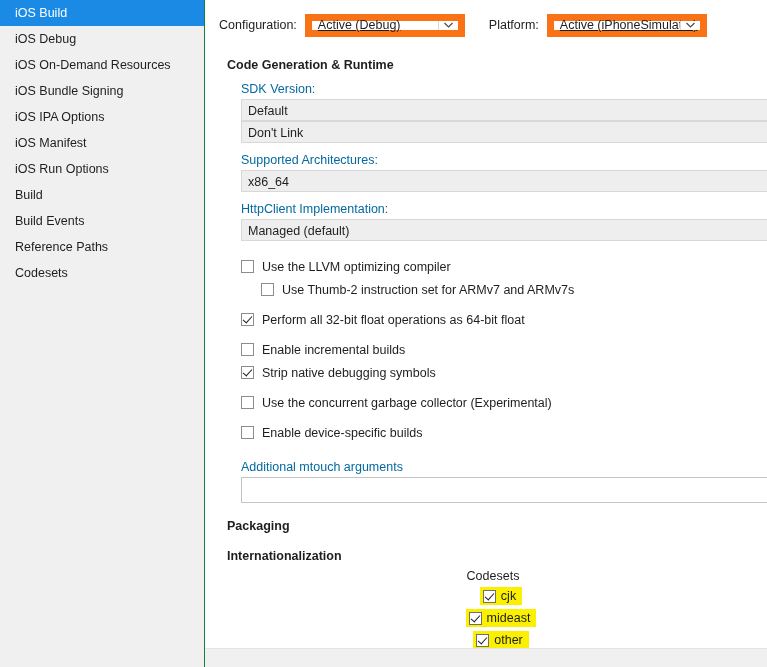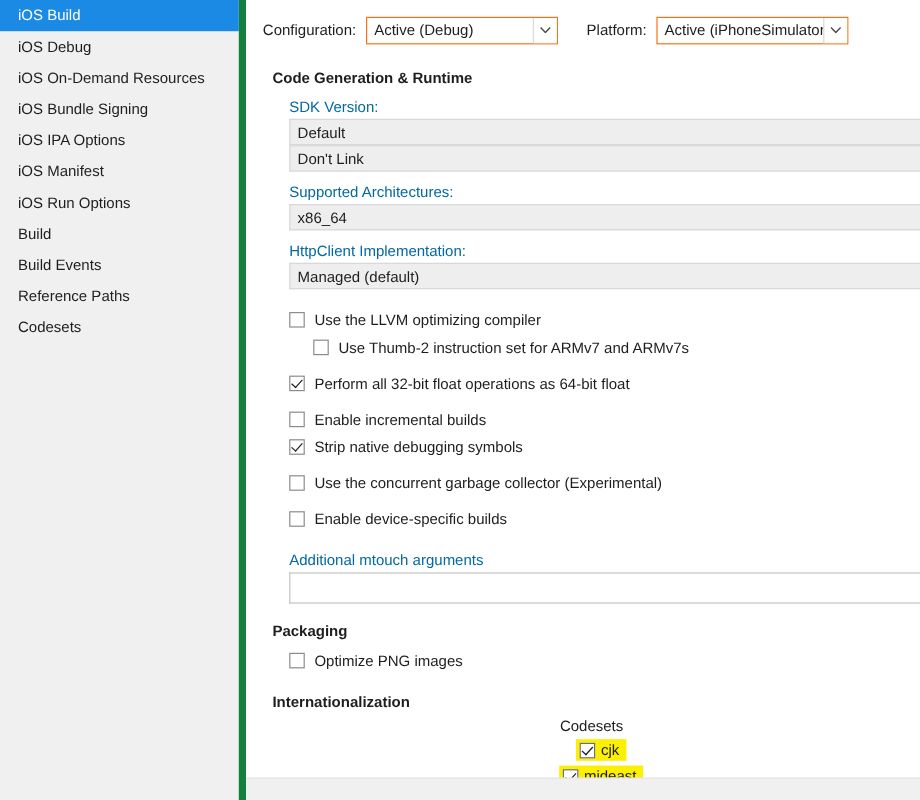--- a/index.html
+++ b/index.html
@@ -19,21 +19,21 @@
     display: flex;
     width: 767px;
     height: 667px;
     background: #ffffff;
   }
 
   
   .sidebar {
     width: 205px;
     background: #f0f0f0;
-    border-right: 6px solid #15803d;
+    border-right: 1px solid #15803d;
     padding-top: 0px;
     box-sizing: border-box;
     flex: 0 0 205px;
   }
   .side-item {
     height: 26px;
     line-height: 26px;
     padding-left: 15px;
     font-size: 12.5px;
     color: #1e1e1e;
@@ -67,30 +67,31 @@
     gap: 6px;
   }
   .top-label {
     font-size: 12.5px;
     color: #1e1e1e;
     margin-right: 2px;
   }
   .combo {
     position: relative;
     height: 23px;
-    border: 1px solid #f97316;
+    border: 7px solid #f97316;
     background: #ffffff;
     display: flex;
     align-items: center;
     box-sizing: border-box;
     font-size: 12.5px;
     color: #1e1e1e;
     padding-left: 6px;
     padding-right: 22px;
     white-space: nowrap;
+    text-decoration: underline;
   }
   .combo .arrow {
     position: absolute;
     right: 0;
     top: 0;
     bottom: 0;
     width: 19px;
     display: flex;
     align-items: center;
     justify-content: center;
@@ -330,24 +331,20 @@
 
     <div class="chk-row gap-top">
       <span class="chk"></span>
       <span class="chk-label">Enable device-specific builds</span>
     </div>
 
     <div class="field-label" style="margin-top:16px;">Additional mtouch arguments</div>
     <div class="input-box"></div>
 
     <div class="section-title sec2">Packaging</div>
-    <div class="chk-row">
-      <span class="chk"></span>
-      <span class="chk-label">Optimize PNG images</span>
-    </div>
 
     <div class="section-title sec2">Internationalization</div>
     <div class="codeset-row">
       <span class="codeset-label">Codesets</span>
 
       <span class="codeset-item">
         <span class="chk checked"></span>
         <span class="chk-label">cjk</span>
       </span>
 

